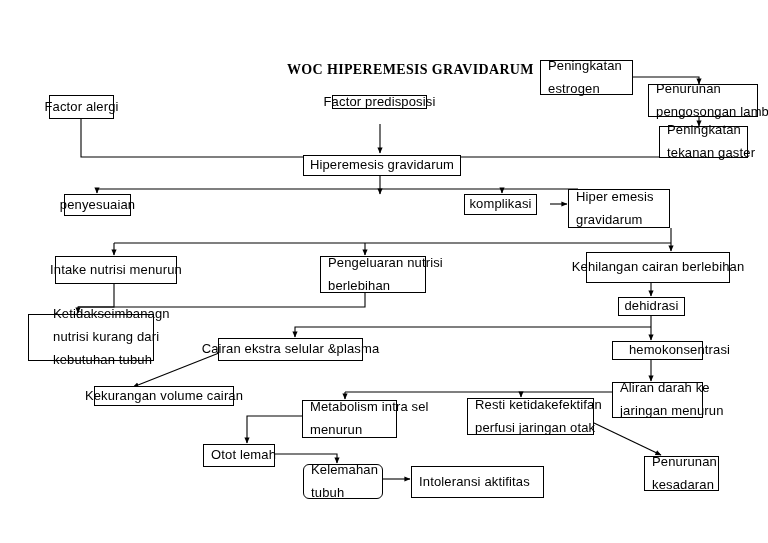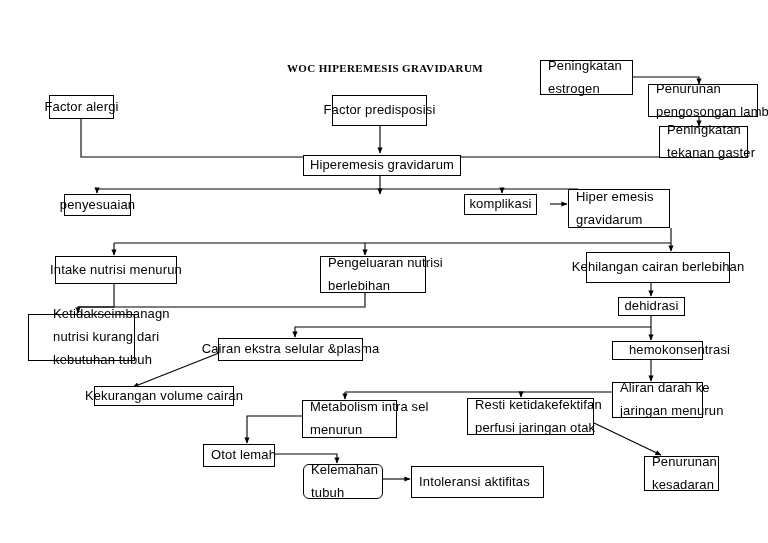--- a/index.html
+++ b/index.html
@@ -34,21 +34,21 @@
     letter-spacing:0.15px;
     color:#000000;
     z-index:2;
   }
   .node .ln{ display:block; white-space:nowrap; }
   .node.c{ align-items:center; text-align:center; }
   .node.l{ align-items:flex-start; text-align:left; padding-left:7px; }
   #title{
     position:absolute;
     left:287px; top:62px;
-    font-size:11px;
+    font-size:14px;
     font-weight:bold;
     font-family:"Liberation Serif", serif;
     letter-spacing:0.35px;
     white-space:nowrap;
     color:#000000;
     z-index:3;
   }
 </style>
 </head>
 <body>
@@ -114,21 +114,21 @@
       <path d="M275,454 L337,454 L337,463" marker-end="url(#ah)"></path>
 
       <path d="M383,479 L410,479" marker-end="url(#ah)"></path>
     </g>
   </svg>
 
   <div class="node c" style="left:49px; top:95px; width:65px; height:24px;">
     <span class="ln">Factor alergi</span>
   </div>
 
-  <div class="node c" style="left:332px; top:95px; width:95px; height:31px;">
+  <div class="node c" style="left:332px; top:95px; width:95px; height:14px;">
     <span class="ln">Factor predisposisi</span>
   </div>
 
   <div class="node l" style="left:540px; top:60px; width:93px; height:35px;">
     <span class="ln">Peningkatan</span>
     <span class="ln">estrogen</span>
   </div>
 
   <div class="node l" style="left:648px; top:84px; width:110px; height:33px;">
     <span class="ln">Penurunan</span>
@@ -163,21 +163,21 @@
 
   <div class="node c" style="left:586px; top:252px; width:144px; height:31px;">
     <span class="ln">Kehilangan cairan berlebihan</span>
   </div>
 
   <div class="node l" style="left:320px; top:256px; width:106px; height:37px;">
     <span class="ln">Pengeluaran nutrisi</span>
     <span class="ln">berlebihan</span>
   </div>
 
-  <div class="node l" style="left:28px; top:314px; width:107px; height:47px;padding-left:24px;">
+  <div class="node l" style="left:28px; top:314px; width:126px; height:47px;padding-left:24px;">
     <span class="ln">Ketidakseimbanagn</span>
     <span class="ln">nutrisi kurang dari</span>
     <span class="ln">kebutuhan tubuh</span>
   </div>
 
   <div class="node c" style="left:618px; top:297px; width:67px; height:19px;">
     <span class="ln">dehidrasi</span>
   </div>
 
   <div class="node c" style="left:218px; top:338px; width:145px; height:23px;">

